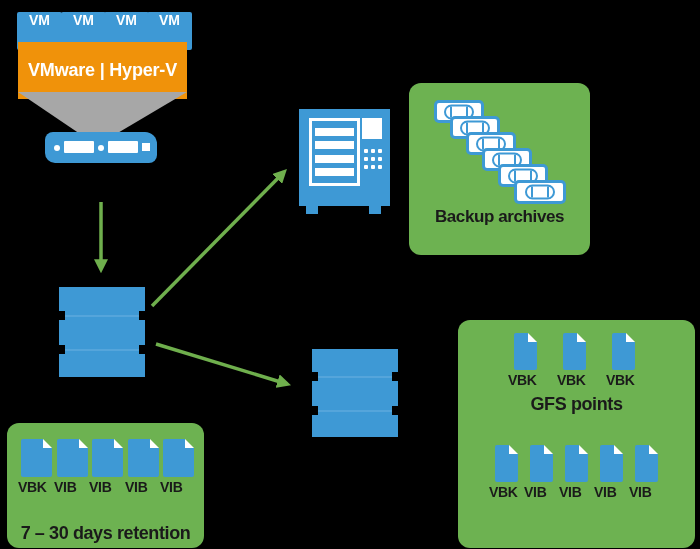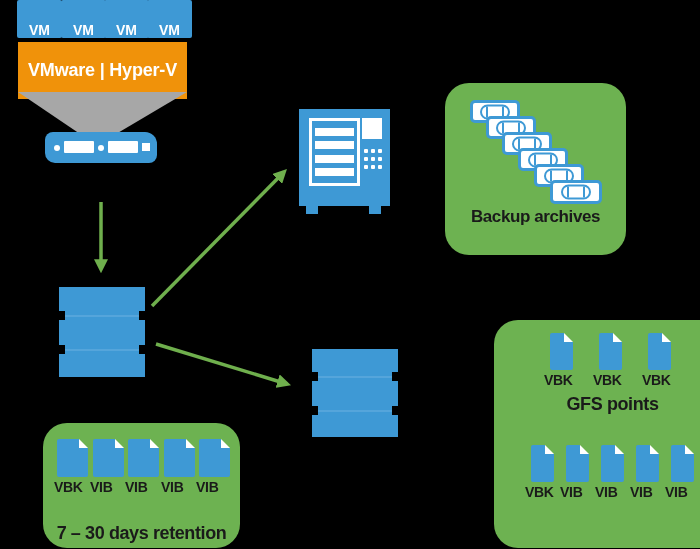--- a/index.html
+++ b/index.html
@@ -1,21 +1,21 @@
 <!DOCTYPE html>
 <html><head>
 <meta charset="utf-8">
 <style>
   html,body{margin:0;padding:0;background:#000;}
   #canvas{position:relative;width:700px;height:549px;background:#000;overflow:hidden;
           font-family:"Liberation Sans", sans-serif;}
 
   
-  .vm-box{position:absolute;top:0;width:45px;height:38px;background:var(--blue);
-          border-radius:2px;display:flex;align-items:flex-end;justify-content:center;}
+  .vm-box{position:absolute;top:12px;width:45px;height:38px;background:var(--blue);
+          border-radius:2px;display:flex;align-items:flex-start;justify-content:center;}
   .vm-box span{color:#fff;font-weight:700;font-size:14px;}
   .hyp-bar{position:absolute;left:18px;top:42px;width:169px;height:57px;background:var(--orange);
            display:flex;align-items:center;justify-content:center;}
   .hyp-bar span{color:#fff;font-weight:700;font-size:18px;letter-spacing:-0.2px;}
   .funnel{position:absolute;left:18px;top:92px;width:169px;height:40px;background:var(--gray);
           clip-path:polygon(0 0,100% 0,60% 100%,35% 100%);}
   .appliance{position:absolute;left:45px;top:132px;width:112px;height:31px;background:var(--blue);
              border-radius:8px 12px 8px 10px;}
   .appliance .dot{position:absolute;top:13px;width:6px;height:6px;border-radius:50%;background:#fff;}
   .appliance .slot{position:absolute;top:9px;height:12px;background:#fff;border-radius:1px;}
@@ -34,21 +34,21 @@
   .tapesrv .drivebay{position:absolute;left:10px;top:9px;width:39px;height:58px;border:3px solid #fff;
                      display:flex;flex-direction:column;justify-content:space-evenly;padding:2px 3px;}
   .tapesrv .drivebay i{display:block;height:8px;background:#fff;}
   .tapesrv .panel{position:absolute;left:63px;top:9px;width:20px;height:21px;background:#fff;}
   .tapesrv .dots{position:absolute;left:63px;top:38px;width:22px;height:24px;
                  display:grid;grid-template-columns:repeat(3,1fr);grid-template-rows:repeat(3,1fr);}
   .tapesrv .dots i{width:4px;height:4px;background:#fff;border-radius:1px;margin:auto;}
   .foot{position:absolute;top:97px;width:12px;height:8px;background:var(--blue);}
 
   
-  .panel-green{position:absolute;background:var(--green);border-radius:24px;margin-left:36px;}
+  .panel-green{position:absolute;background:var(--green);border-radius:12px;}
   .caption{position:absolute;left:0;right:0;text-align:center;color:#1A1A1A;font-weight:700;
            letter-spacing:-0.4px;}
 
   
   .tape{position:absolute;width:50px;height:23px;background:var(--blue);border-radius:5px;}
   .tape .face{position:absolute;left:3px;right:3px;top:3px;bottom:3px;background:#fff;border-radius:2px;}
   .tape .pill{position:absolute;left:50%;top:50%;transform:translate(-50%,-50%);
               width:26px;height:11px;border:2px solid var(--blue);border-radius:8px;}
   .tape .pill::before,.tape .pill::after{content:"";position:absolute;top:0;bottom:0;width:2px;background:var(--blue);}
   .tape .pill::before{left:4px;}

